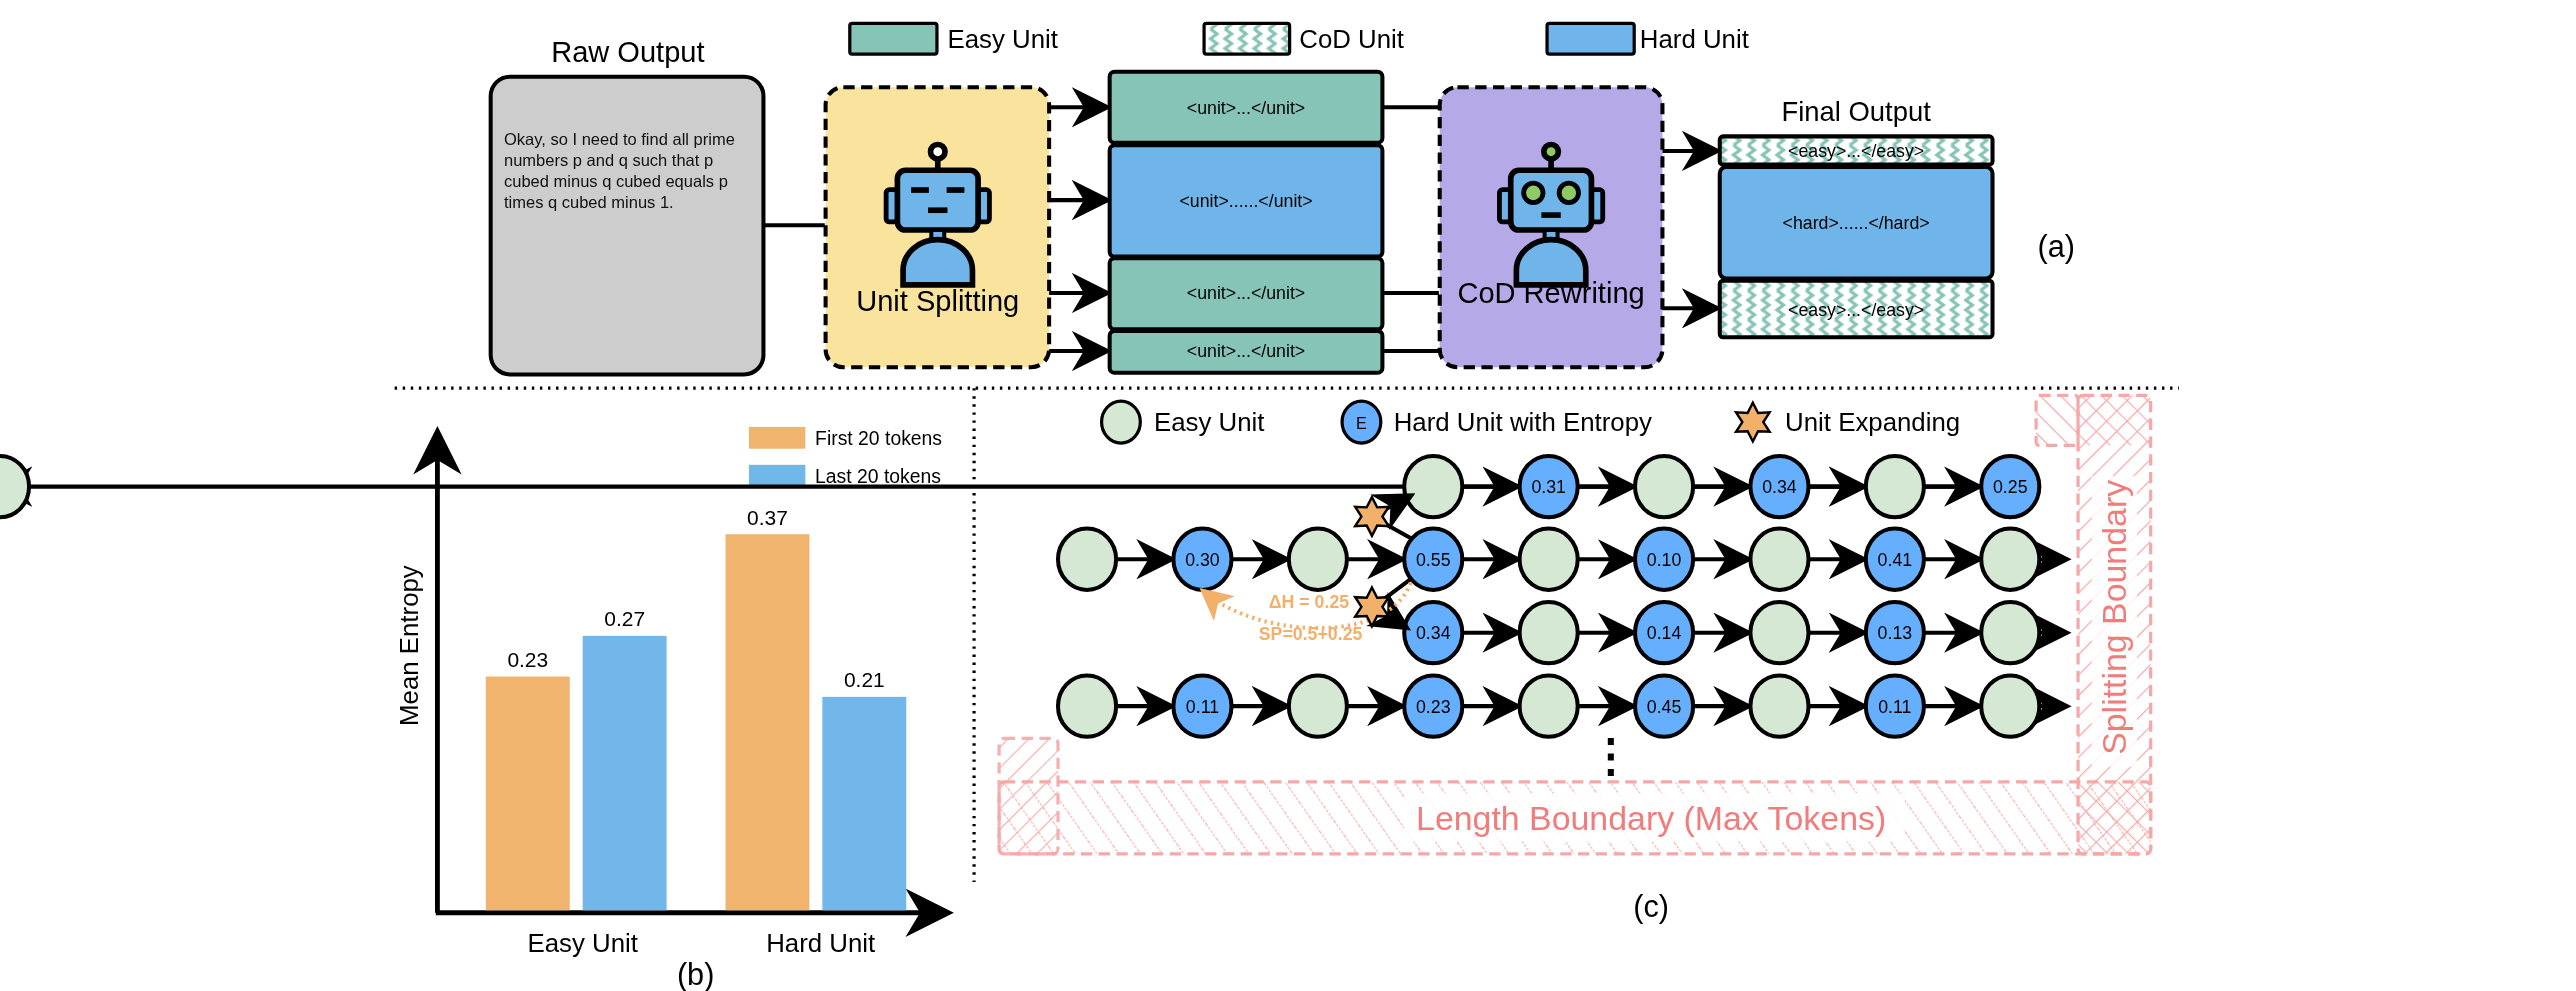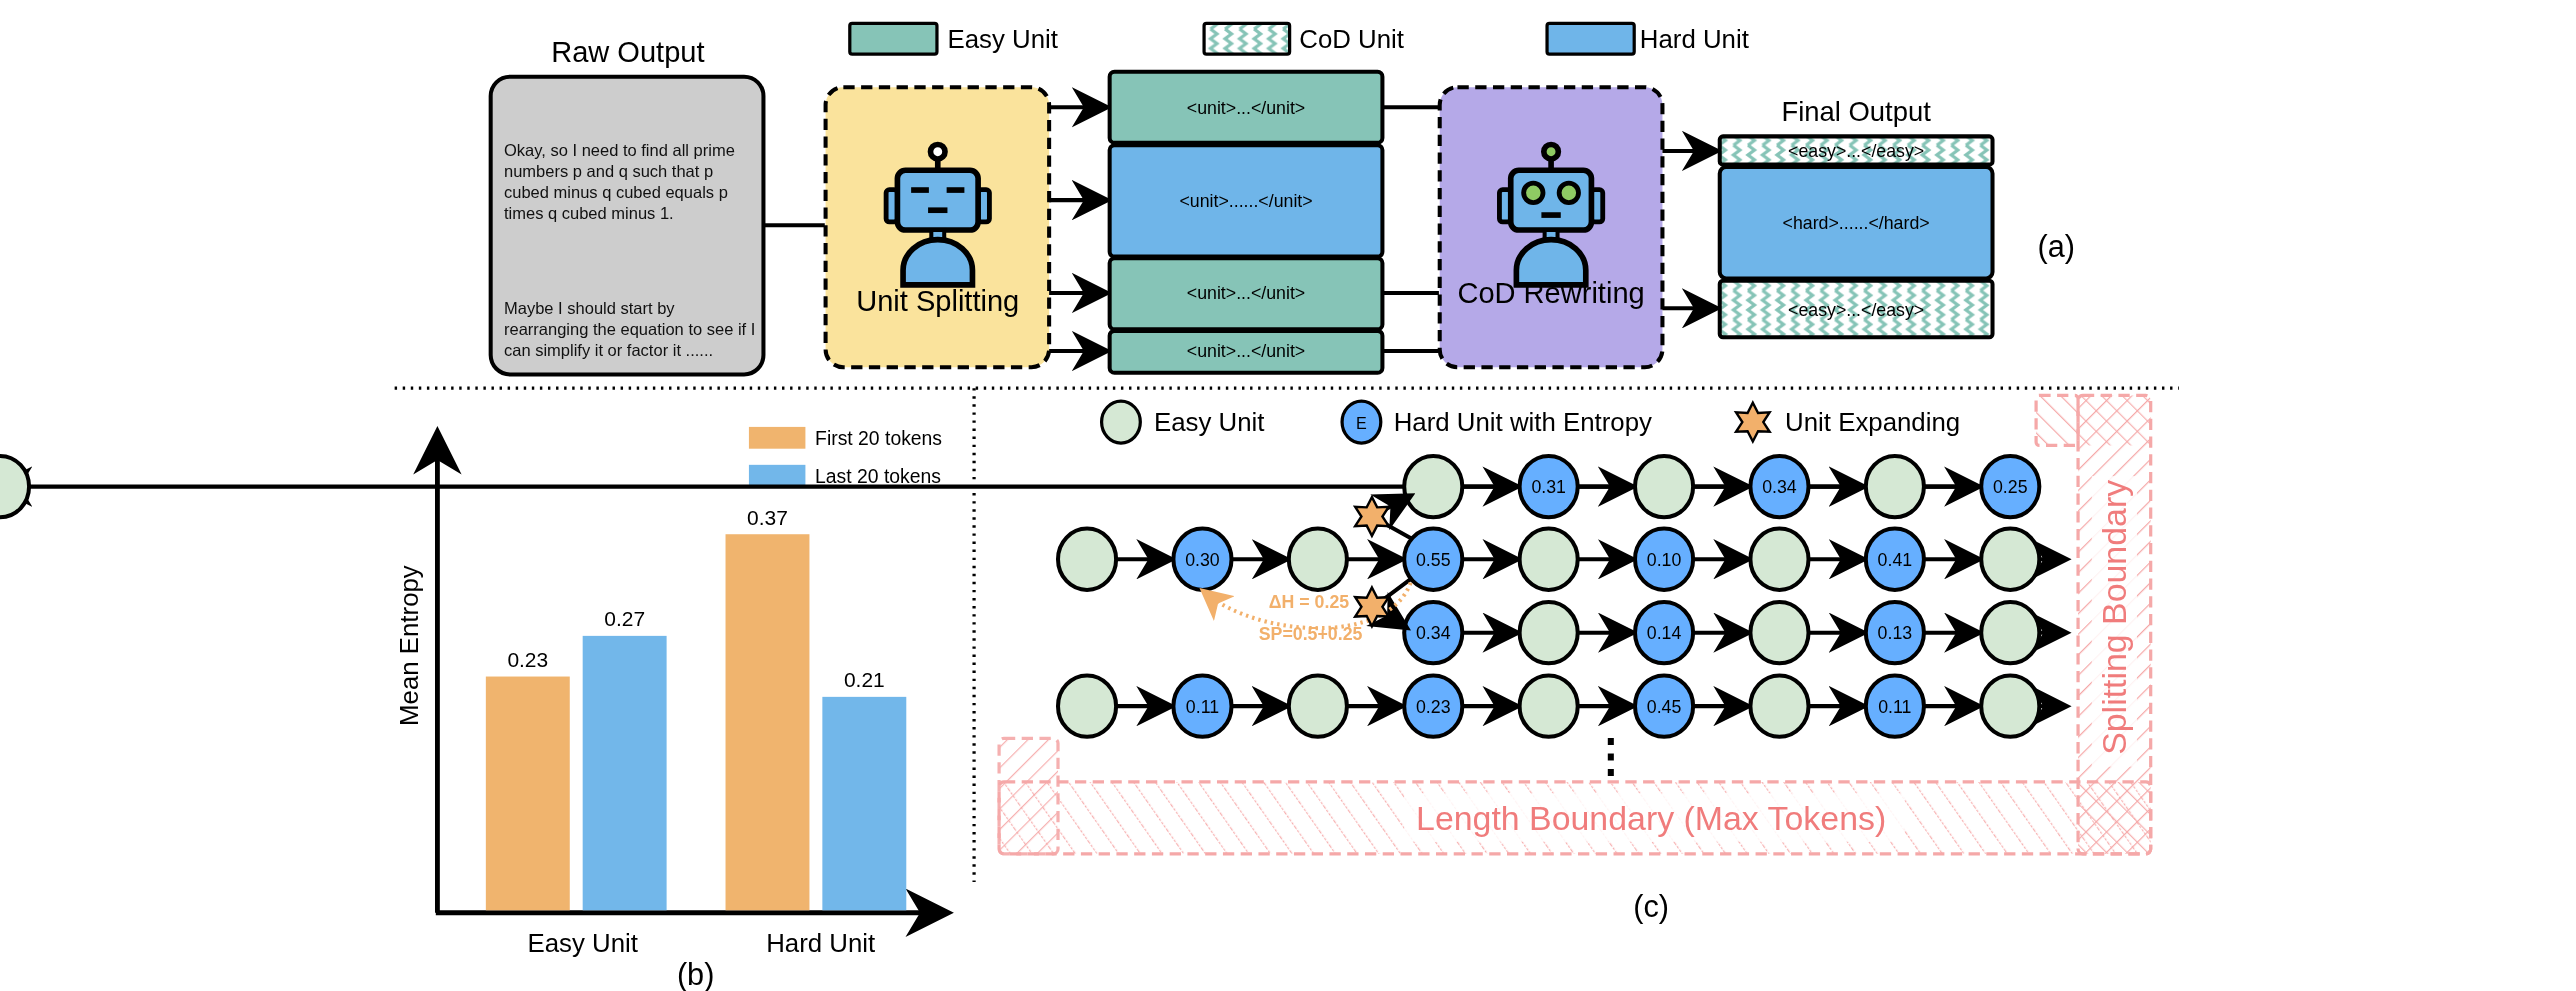--- a/index.html
+++ b/index.html
@@ -2,21 +2,21 @@
 <html style="font-size:13px"><head>
 <meta charset="utf-8">
 <style>
   html, body { margin: 0; padding: 0; background: #ffffff; }
   body { width: 2576px; height: 991px; position: relative; overflow: hidden;
          font-family: "Liberation Sans", sans-serif; color: #111; }
   #canvas { position: absolute; left: 0; top: 0; }
   .t { font-family: "Liberation Sans", sans-serif; }
   .raw-text { position: absolute; left: 504px; top: 87px; width: 252px;
               font-size: 16.5px; line-height: 21px; color: #111; white-space: pre-wrap; }
-  .raw-text p { margin: 11px 0 21px 0; }
+  .raw-text p { margin: 0 0 21px 0; }
 </style>
 </head>
 <body>
 
 <svg id="canvas" width="2576" height="991" viewBox="0 0 3192 1228" xmlns="http://www.w3.org/2000/svg">
   <defs>
     <pattern id="cod-pattern" width="36" height="36" patternUnits="userSpaceOnUse">
       <rect width="36" height="36" fill="#ffffff"></rect>
       <path d="M6 0 L14 6 L6 12 L14 18 L6 24 L14 30 L6 36" fill="none" stroke="#86C4B7" stroke-width="4"></path>
       <path d="M24 0 L32 6 L24 12 L32 18 L24 24 L32 30 L24 36" fill="none" stroke="#86C4B7" stroke-width="4"></path>
@@ -287,15 +287,14 @@
       <text class="t" x="1624" y="793" font-size="22" font-weight="bold" text-anchor="middle" fill="#F2B06B">SP=0.5+0.25</text>
     </g>
 
     <text class="t" x="1996" y="955" font-size="56" font-weight="bold" text-anchor="middle">⋮</text>
     <text class="t" x="2046" y="1136" font-size="38" text-anchor="middle">(c)</text>
   </g>
 </svg>
 
 <div class="raw-text">
   <p>Okay, so I need to find all prime numbers p and q such that p cubed minus q cubed equals p times q cubed minus 1.</p>
-  <p>Maybe I should start by rearranging the equation to see if I can simplify it or factor it ......</p>
 </div>
 
 
 </body></html>

